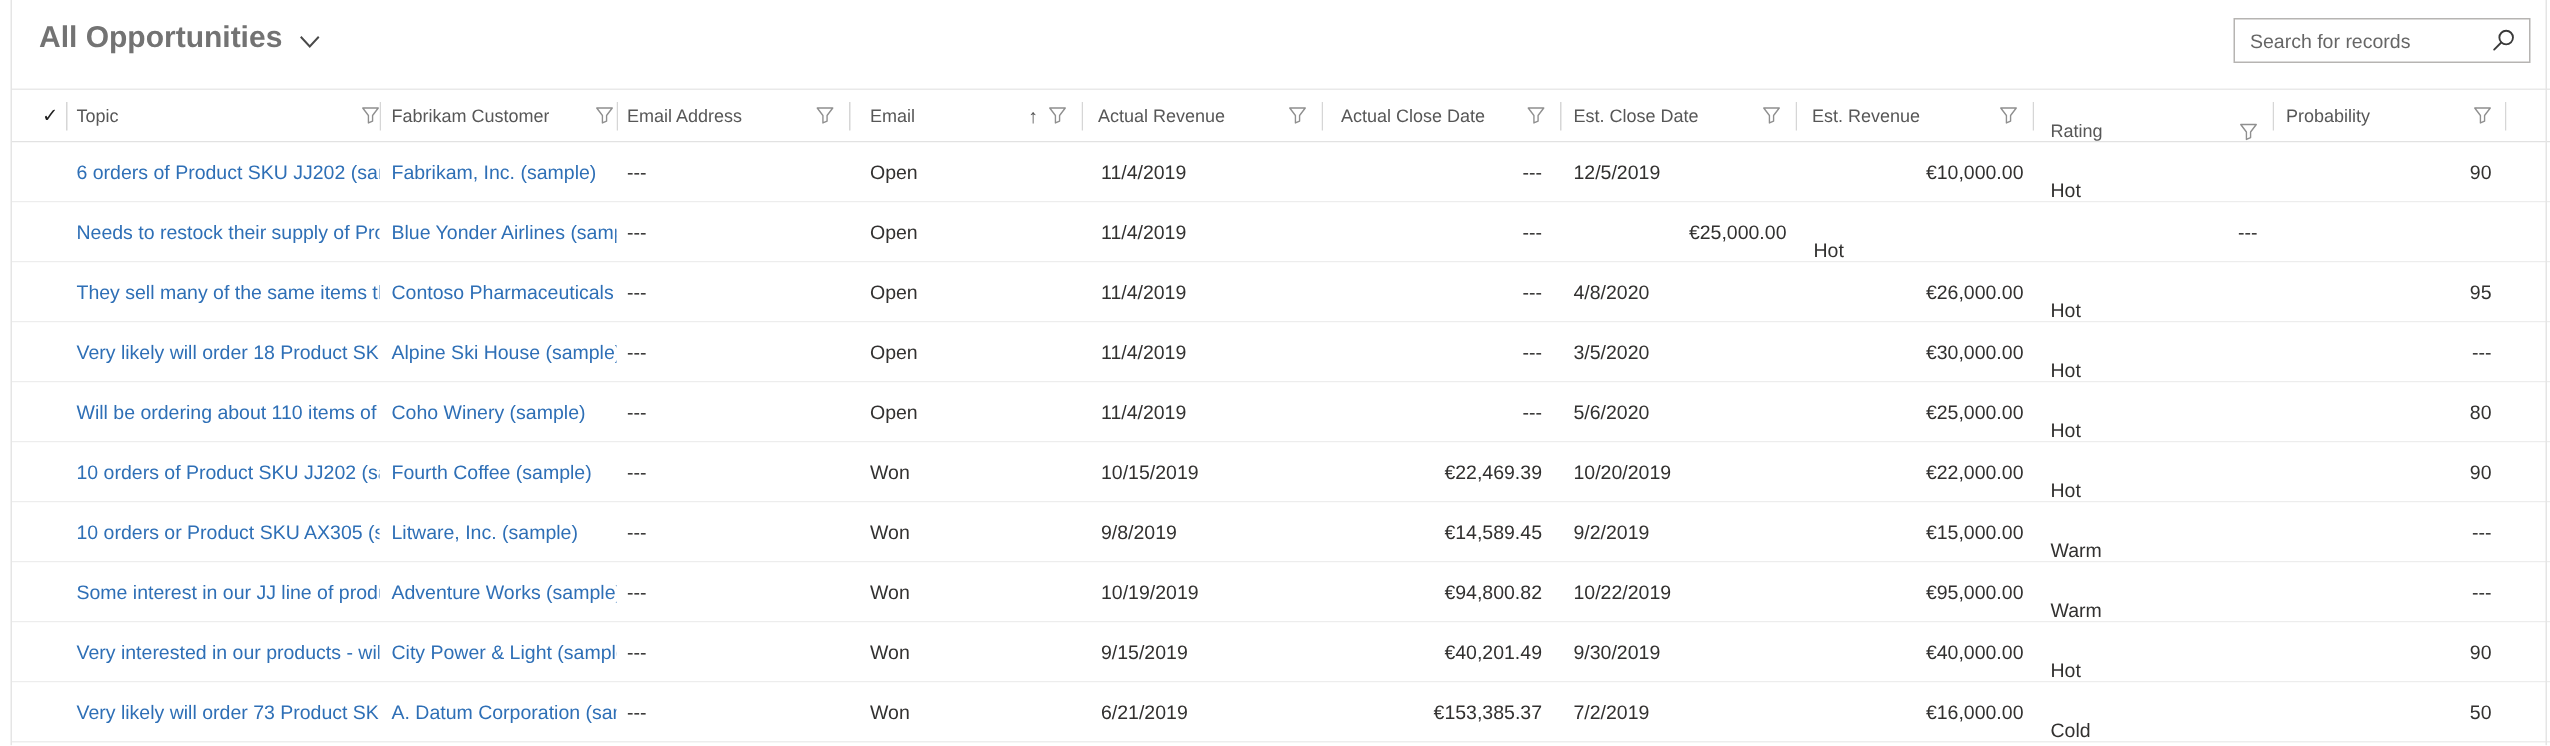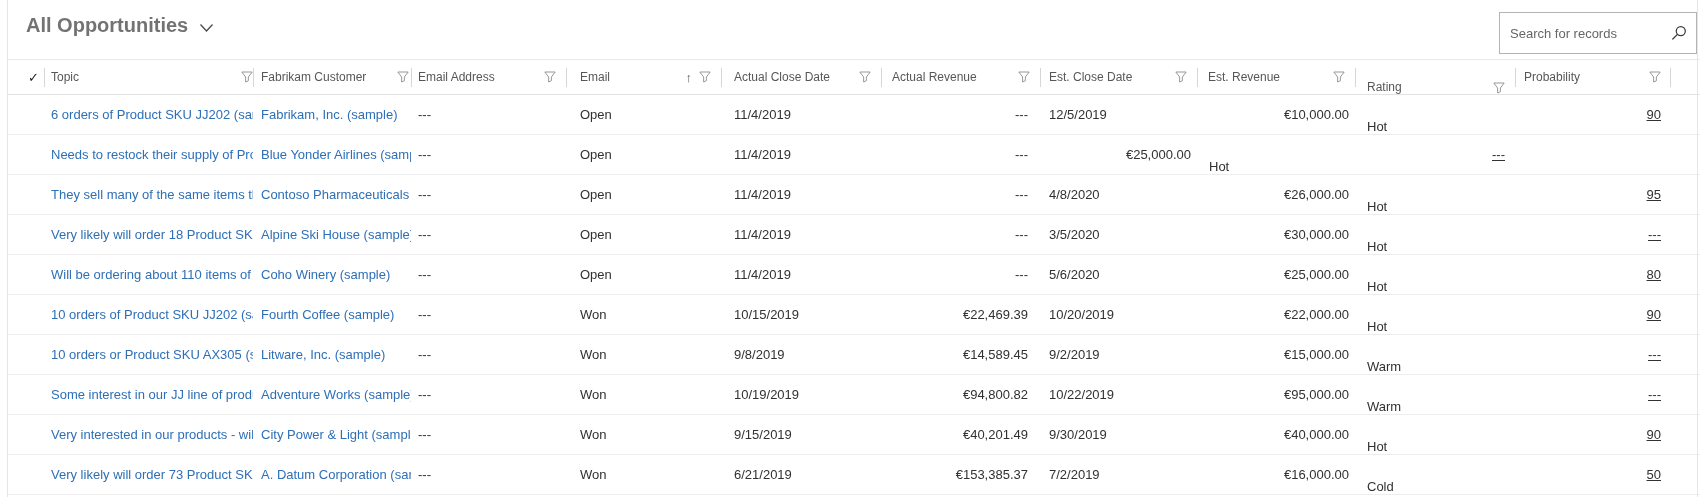--- a/index.html
+++ b/index.html
@@ -13,21 +13,21 @@
   .edge.left{left:7px;}
   .edge.right{right:2px;}
 
   
   .topbar{position:relative;height:59px;}
   .view-selector{position:absolute;left:26px;top:14px;display:flex;align-items:center;gap:11px;cursor:pointer;}
   .view-title{font-size:20px;font-weight:600;color:#737373;white-space:nowrap;}
   .chevron{margin-top:4px;}
 
   .searchbox{
-    position:absolute;top:12px;right:3px;width:198px;height:42px;
+    position:absolute;top:12px;right:13px;width:198px;height:30px;
     border:1px solid #b6b4b2;background:#fff;box-sizing:border-box;
     display:flex;align-items:center;
   }
   .searchbox input{
     border:none;outline:none;flex:1;min-width:0;height:100%;
     font-family:inherit;font-size:13px;color:#333;padding:0 4px 0 10px;background:transparent;
   }
   .searchbox input::placeholder{color:#666;opacity:1;}
   .search-icon-wrap{flex:0 0 auto;padding-right:9px;display:flex;align-items:center;cursor:pointer;}
 
@@ -71,21 +71,21 @@
   .col-customer{padding-left:8px;padding-right:2px;}
   .col-email{padding-left:7px;}
   .col-status{padding-left:14px;}
   .col-actual_close_date{padding-left:13px;}
   .cell.col-actual_revenue{padding-right:12px;}
   .hcell.col-actual_revenue{padding-left:11px;}
   .col-est_close_date{padding-left:9px;}
   .cell.col-est_revenue{padding-right:6px;}
   .hcell.col-est_revenue{padding-left:11px;}
   .col-rating{padding-left:12px;align-items:flex-end;}
-  .cell.col-probability{padding-right:10px;text-decoration:underline;}
+  .cell.col-probability{padding-right:10px;}
   .hcell.col-probability{padding-left:9px;}
 </style>
 </head>
 <body>
 
 <div class="app">
   <div class="edge left"></div>
   <div class="edge right"></div>
 
   <div class="topbar">
@@ -137,30 +137,30 @@
         </div>
         <div class="hcell divider col-status">
           <span class="hlabel">Email</span>
           <span class="hicons">
             <span class="sort-arrow">↑</span>
             <svg width="12" height="12" viewBox="0 0 13 13">
               <path d="M0.9 1.1 H12.1 L8 6.5 V10.5 L5 11.9 V6.5 Z" fill="none" stroke="#8f8f8f" stroke-width="1" stroke-linejoin="round"></path>
             </svg>
           </span>
         </div>
+        <div class="hcell divider col-actual_revenue">
+          <span class="hlabel">Actual Revenue</span>
+          <span class="hicons">
+            <svg width="12" height="12" viewBox="0 0 13 13">
+              <path d="M0.9 1.1 H12.1 L8 6.5 V10.5 L5 11.9 V6.5 Z" fill="none" stroke="#8f8f8f" stroke-width="1" stroke-linejoin="round"></path>
+            </svg>
+          </span>
+        </div>
         <div class="hcell divider col-actual_close_date">
           <span class="hlabel">Actual Close Date</span>
-          <span class="hicons">
-            <svg width="12" height="12" viewBox="0 0 13 13">
-              <path d="M0.9 1.1 H12.1 L8 6.5 V10.5 L5 11.9 V6.5 Z" fill="none" stroke="#8f8f8f" stroke-width="1" stroke-linejoin="round"></path>
-            </svg>
-          </span>
-        </div>
-        <div class="hcell divider col-actual_revenue">
-          <span class="hlabel">Actual Revenue</span>
           <span class="hicons">
             <svg width="12" height="12" viewBox="0 0 13 13">
               <path d="M0.9 1.1 H12.1 L8 6.5 V10.5 L5 11.9 V6.5 Z" fill="none" stroke="#8f8f8f" stroke-width="1" stroke-linejoin="round"></path>
             </svg>
           </span>
         </div>
         <div class="hcell divider col-est_close_date">
           <span class="hlabel">Est. Close Date</span>
           <span class="hicons">
             <svg width="12" height="12" viewBox="0 0 13 13">

